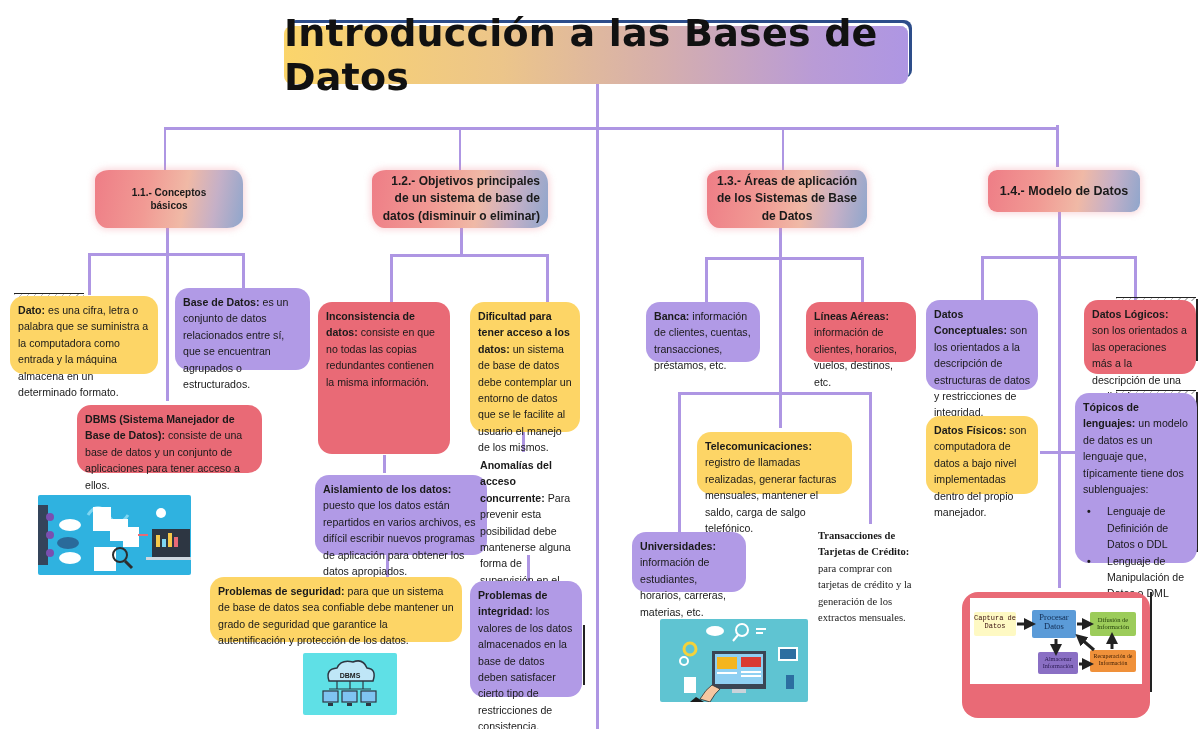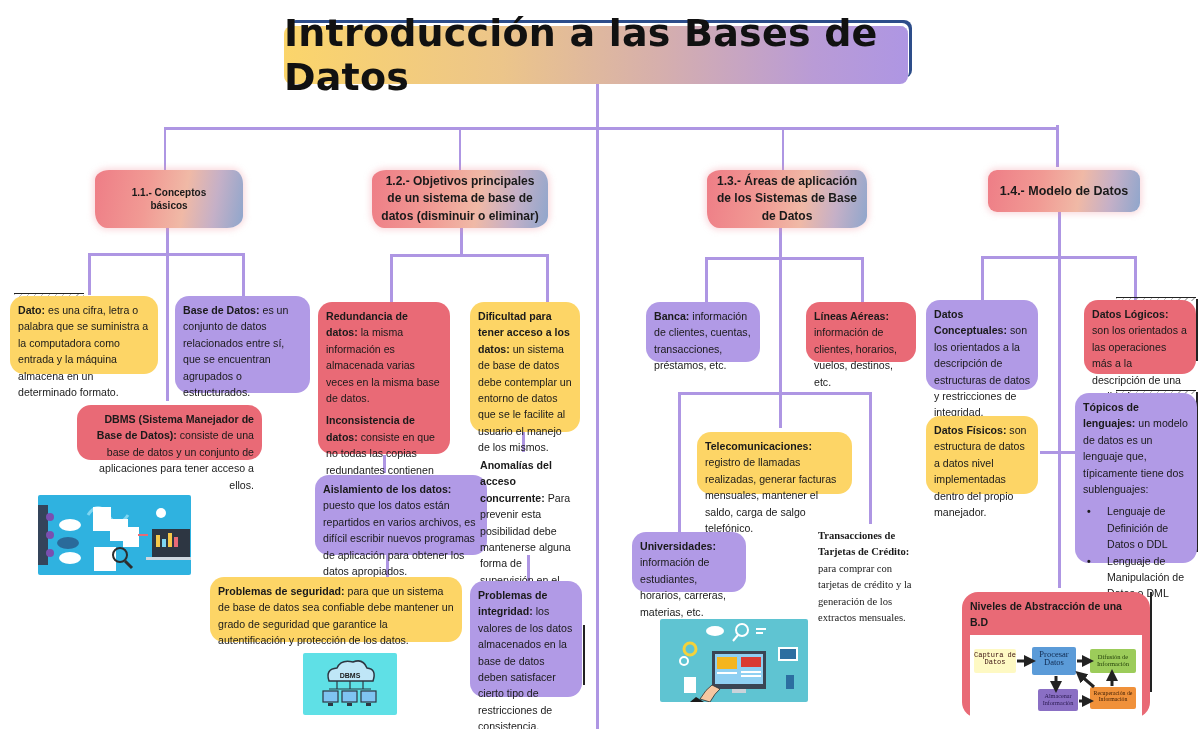--- a/index.html
+++ b/index.html
@@ -87,37 +87,37 @@
 
 <div class="title-box">
   <span class="title-text">Introducción a las Bases de Datos</span>
 </div>
 
 <div class="brush" style="left:95px;top:170px;width:148px;height:58px;font-size:10px;">
   <span style="max-width:110px;">1.1.- Conceptos básicos</span>
 </div>
 <div class="brush" style="left:372px;top:170px;width:176px;height:58px;font-size:12px;line-height:1.45;">
 
-  <span style="max-width:160px;">1.2.- Objetivos principales de un sistema de base de datos (disminuir o eliminar)</span>
+  <span style="max-width:160px;text-align:right;">1.2.- Objetivos principales de un sistema de base de datos (disminuir o eliminar)</span>
 </div>
 <div class="brush" style="left:707px;top:170px;width:160px;height:58px;font-size:12px;line-height:1.45;">
   <span style="max-width:145px;">1.3.- Áreas de aplicación de los Sistemas de Base de Datos</span>
 </div>
 <div class="brush" style="left:988px;top:170px;width:152px;height:42px;font-size:12.5px;border-radius:9px;">
   <span>1.4.- Modelo de Datos</span>
 </div>
 
 <div class="hatch" style="left:14px;top:293px;width:70px;"></div>
 <div class="card yellow" style="left:10px;top:296px;width:148px;height:78px;">
   <b>Dato:</b><span> es una cifra, letra o palabra que se suministra a la computadora como entrada y la máquina almacena en un determinado formato.</span>
 </div>
-<div class="card purple" style="left:175px;top:296px;width:135px;height:97px;">
+<div class="card purple" style="left:175px;top:288px;width:135px;height:82px;">
   <b>Base de Datos:</b><span> es un conjunto de datos relacionados entre sí, que se encuentran agrupados o estructurados.</span>
 </div>
-<div class="card red" style="left:77px;top:405px;width:185px;height:55px;text-align:right;">
+<div class="card red" style="left:77px;top:405px;width:185px;height:68px;">
   <b>DBMS (Sistema Manejador de Base de Datos):</b><span> consiste de una base de datos y un conjunto de aplicaciones para tener acceso a ellos.</span>
 </div>
 
 <div class="img-box" style="left:38px;top:495px;width:153px;height:80px;background:#2fb2e0;">
   <svg width="153" height="80" viewBox="0 0 153 80">
     <rect x="0" y="10" width="10" height="60" fill="#34445a"></rect>
     <circle cx="12" cy="22" r="4" fill="#7a4fb0"></circle>
       <circle cx="12" cy="40" r="4" fill="#7a4fb0"></circle>
       <circle cx="12" cy="58" r="4" fill="#7a4fb0"></circle>
     <ellipse cx="32" cy="30" rx="11" ry="6" fill="#fff"></ellipse>
@@ -135,21 +135,20 @@
     <rect x="118" y="40" width="4" height="12" fill="#f5c84a"></rect>
       <rect x="124" y="44" width="4" height="8" fill="#7fd6f2"></rect>
       <rect x="130" y="38" width="4" height="14" fill="#f5c84a"></rect>
       <rect x="136" y="42" width="4" height="10" fill="#e96a76"></rect>
     <rect x="108" y="62" width="48" height="3" fill="#cfd8e0"></rect>
     <path d="M100 40 L110 40" stroke="#e96a76" stroke-width="2"></path>
   </svg>
 </div>
 
 <div class="card red" style="left:318px;top:302px;width:132px;height:152px;">
-  <p><b>Redundancia de datos:</b><span> la misma información es almacenada varias veces en la misma base de datos.</span></p>
   <p><b>Inconsistencia de datos:</b><span> consiste en que no todas las copias redundantes contienen la misma información.</span></p>
 </div>
 <div class="card yellow" style="left:470px;top:302px;width:110px;height:130px;">
   <b>Dificultad para tener acceso a los datos:</b><span> un sistema de base de datos debe contemplar un entorno de datos que se le facilite al usuario el manejo de los mismos.</span>
 </div>
 <div class="card purple" style="left:287px;top:475px;width:172px;height:80px;margin-left:28px;">
   <b>Aislamiento de los datos:</b><span> puesto que los datos están repartidos en varios archivos, es difícil escribir nuevos programas de aplicación para obtener los datos apropiados.</span>
 </div>
 <div class="card plain" style="left:472px;top:454px;width:108px;height:104px;padding-top:3px;">
   <b>Anomalías del acceso concurrente:</b><span> Para prevenir esta posibilidad debe mantenerse alguna forma de supervisión en el sistema.</span>
@@ -223,35 +222,34 @@
 
 <div class="card purple" style="left:926px;top:300px;width:112px;height:90px;">
   <b>Datos Conceptuales:</b><span> son los orientados a la descripción de estructuras de datos y restricciones de integridad.</span>
 </div>
 <div class="hatch" style="left:1116px;top:297px;width:80px;"></div>
 <div class="edge-r" style="left:1196px;top:299px;height:62px;"></div>
 <div class="card red" style="left:1084px;top:300px;width:112px;height:74px;">
   <b>Datos Lógicos:</b><span> son los orientados a las operaciones más a la descripción de una realidad.</span>
 </div>
 <div class="card yellow" style="left:926px;top:416px;width:112px;height:78px;">
-  <b>Datos Físicos:</b><span> son estructura de datos a datos nivel implementadas dentro del propio manejador.</span>
+  <b>Datos Físicos:</b><span> son computadora de datos a bajo nivel implementadas dentro del propio manejador.</span>
 </div>
 <div class="hatch" style="left:1116px;top:390px;width:80px;"></div>
 <div class="edge-r" style="left:1196px;top:392px;height:160px;"></div>
 <div class="card purple" style="left:1075px;top:393px;width:122px;height:170px;">
   <b>Tópicos de lenguajes:</b><span> un modelo de datos es un lenguaje que, típicamente tiene dos sublenguajes:</span>
   <ul>
     <li>Lenguaje de Definición de Datos o DDL</li>
     <li>Lenguaje de Manipulación de Datos o DML</li>
   </ul>
 </div>
 
 <div class="edge-r" style="left:1150px;top:592px;height:100px;"></div>
 <div class="card red" style="left:962px;top:592px;width:188px;height:126px;padding:6px 8px;border-radius:16px;">
-  <div style="font-weight:bold;font-size:10.5px;margin-bottom:4px;">Niveles de Abstracción de una B.D</div>
   <div style="position:relative;width:172px;height:86px;background:#ffffff;">
     <div style="position:absolute;left:4px;top:14px;width:42px;height:24px;background:#fef9c3;color:#3a1010;font-family:Liberation Mono, monospace;font-size:7px;text-align:center;line-height:1.1;padding-top:3px;border-radius:2px;">Captura de Datos</div>
     <div style="position:absolute;left:62px;top:12px;width:44px;height:28px;background:#5b9bd8;color:#102a50;font-family:'Liberation Serif',serif;font-size:8.5px;text-align:center;line-height:1.05;padding-top:3px;border-radius:2px;">Procesar Datos</div>
     <div style="position:absolute;left:120px;top:14px;width:46px;height:24px;background:#9ccc5a;color:#24400a;font-family:'Liberation Serif',serif;font-size:6.5px;text-align:center;line-height:1.15;padding-top:4px;border-radius:2px;">Difusión de Información</div>
     <div style="position:absolute;left:68px;top:54px;width:40px;height:22px;background:#8a6fc4;color:#2a1a50;font-family:'Liberation Serif',serif;font-size:6.2px;text-align:center;line-height:1.15;padding-top:3px;border-radius:2px;">Almacenar Información</div>
     <div style="position:absolute;left:120px;top:52px;width:46px;height:22px;background:#f0913a;color:#402006;font-family:'Liberation Serif',serif;font-size:5.8px;text-align:center;line-height:1.2;padding-top:3px;border-radius:2px;">Recuperación de Información</div>
     <svg width="172" height="86" viewBox="0 0 172 86" style="position:absolute;left:0;top:0;">
       <path d="M47 26 L60 26" stroke="#222" stroke-width="3" marker-end="url(#a)"></path>
       <path d="M107 26 L118 26" stroke="#222" stroke-width="3" marker-end="url(#a)"></path>
       <path d="M86 41 L86 52" stroke="#222" stroke-width="3" marker-end="url(#a)"></path>

